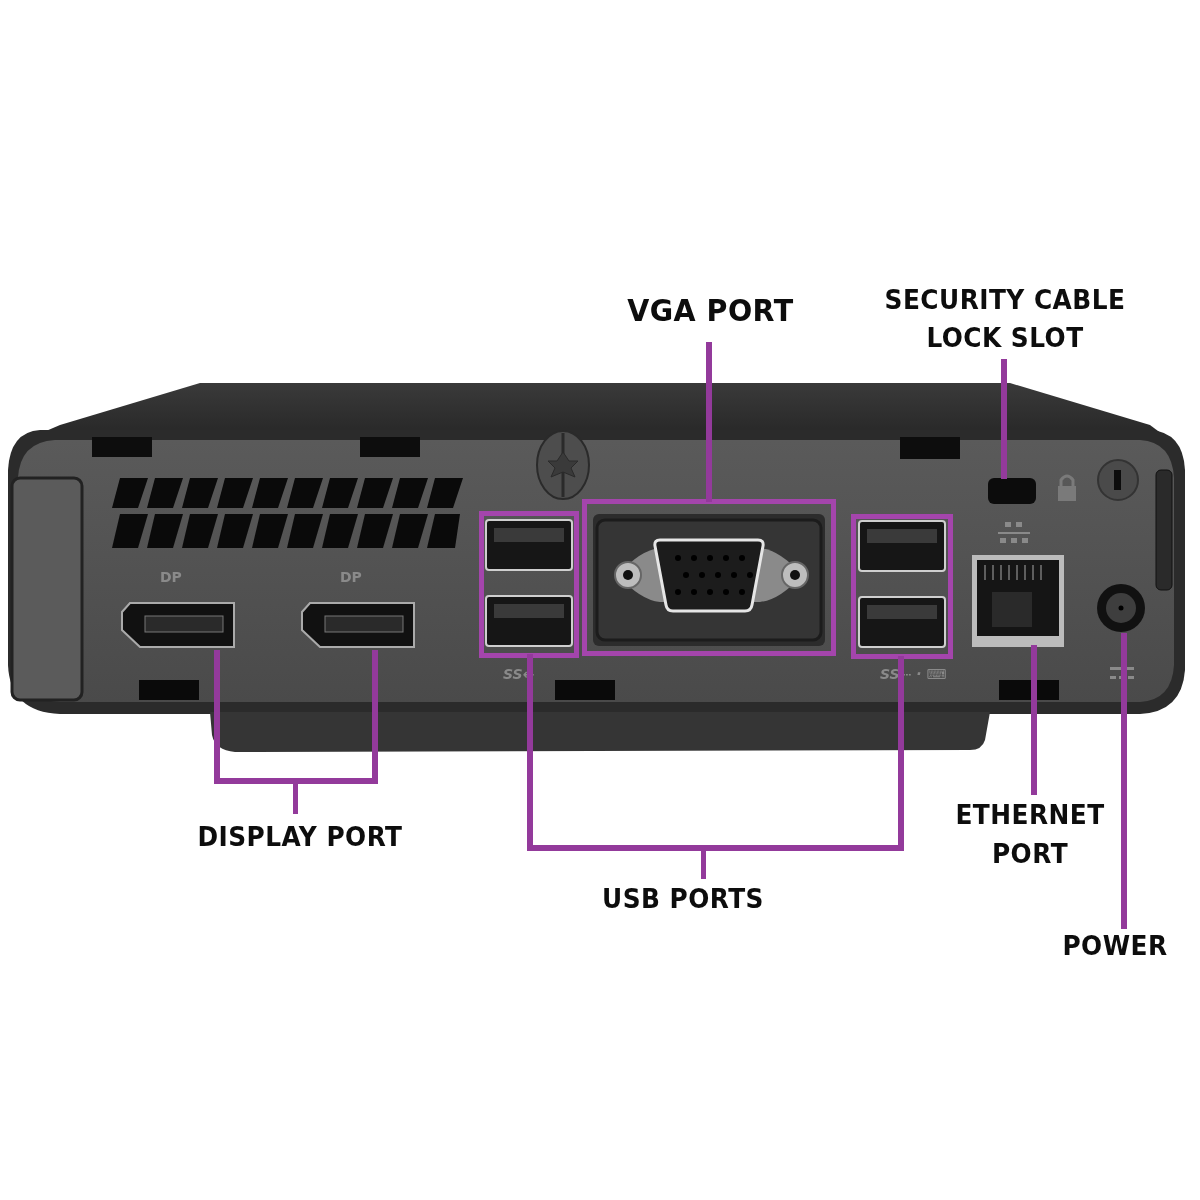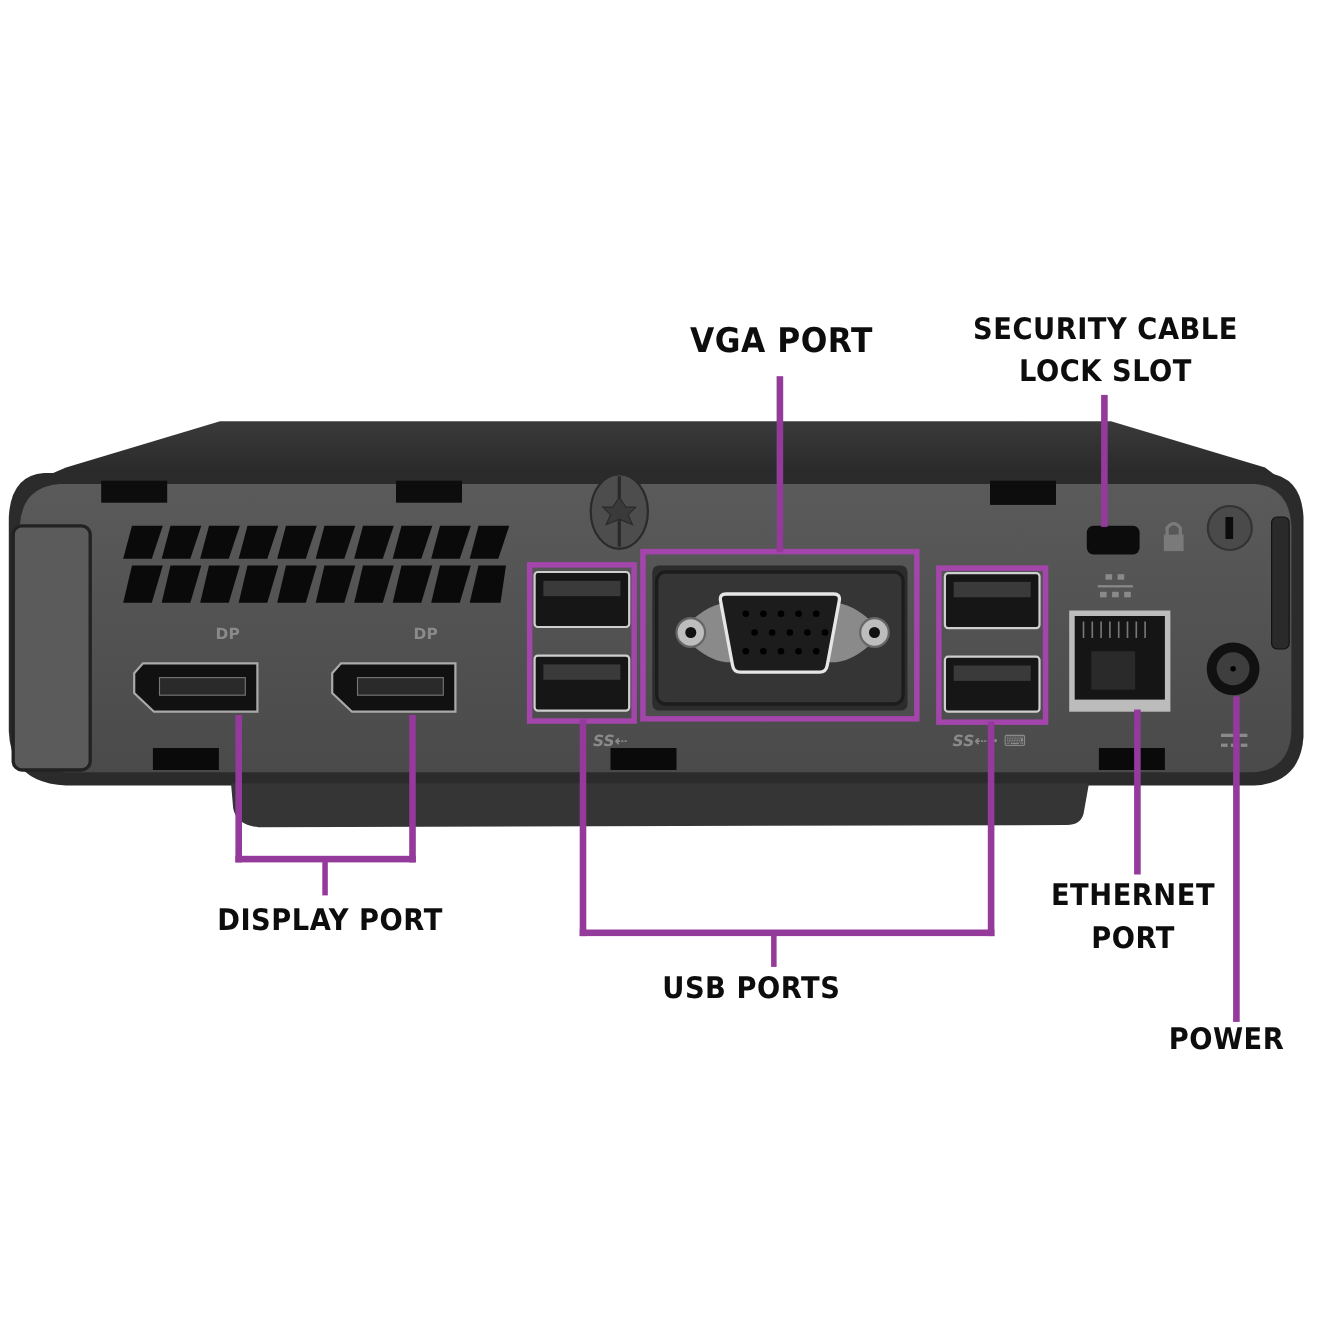--- a/index.html
+++ b/index.html
@@ -1,17 +1,17 @@
 <!DOCTYPE html>
 <html><head>
 <meta charset="utf-8">
 <style>
   html,body{margin:0;padding:0;background:#ffffff;}
   body{width:1200px;height:1200px;position:relative;overflow:hidden;font-family:"DejaVu Sans","Liberation Sans",sans-serif;}
-  .abs{position:absolute;margin-left:36px;}
+  .abs{position:absolute;}
   .label{position:absolute;font-weight:bold;color:#0d0d0d;text-align:center;font-size:27px;letter-spacing:0.5px;line-height:39px;white-space:nowrap;transform:scaleX(0.92);transform-origin:center top;}
   .pl{position:absolute;background:#933a9b;}
   .pbox{position:absolute;border:5px solid #a445ac;box-sizing:border-box;}
   svg{position:absolute;left:0;top:0;}
 </style>
 </head>
 <body>
 
 <svg width="1200" height="1200" viewBox="0 0 1200 1200">
   <defs>
@@ -164,21 +164,21 @@
     <rect x="1110" y="667" width="24" height="3"></rect>
     <rect x="1110" y="676" width="6" height="3"></rect>
       <rect x="1119" y="676" width="6" height="3"></rect>
       <rect x="1128" y="676" width="6" height="3"></rect>
   </g>
 </svg>
 
 <div class="abs" style="left:160px;top:569px;color:#8a8a8a;font-size:14px;font-weight:bold;">DP</div>
 <div class="abs" style="left:340px;top:569px;color:#8a8a8a;font-size:14px;font-weight:bold;">DP</div>
 <div class="abs" style="left:503px;top:666px;color:#8a8a8a;font-size:14px;font-style:italic;font-weight:bold;">SS⇠</div>
-<div class="abs" style="left:830px;top:666px;color:#8a8a8a;font-size:14px;font-style:italic;font-weight:bold;">SS⇠ · ⌨</div>
+<div class="abs" style="left:880px;top:666px;color:#8a8a8a;font-size:14px;font-style:italic;font-weight:bold;">SS⇠ · ⌨</div>
 
 <div class="pbox" style="left:479px;top:511px;width:100px;height:147px;"></div>
 <div class="pbox" style="left:582px;top:499px;width:254px;height:157px;"></div>
 <div class="pbox" style="left:851px;top:514px;width:102px;height:145px;"></div>
 
 <div class="pl" style="left:706px;top:342px;width:6px;height:160px;"></div>
 
 <div class="pl" style="left:1001px;top:359px;width:6px;height:120px;"></div>
 
 <div class="pl" style="left:214px;top:650px;width:6px;height:134px;"></div>

